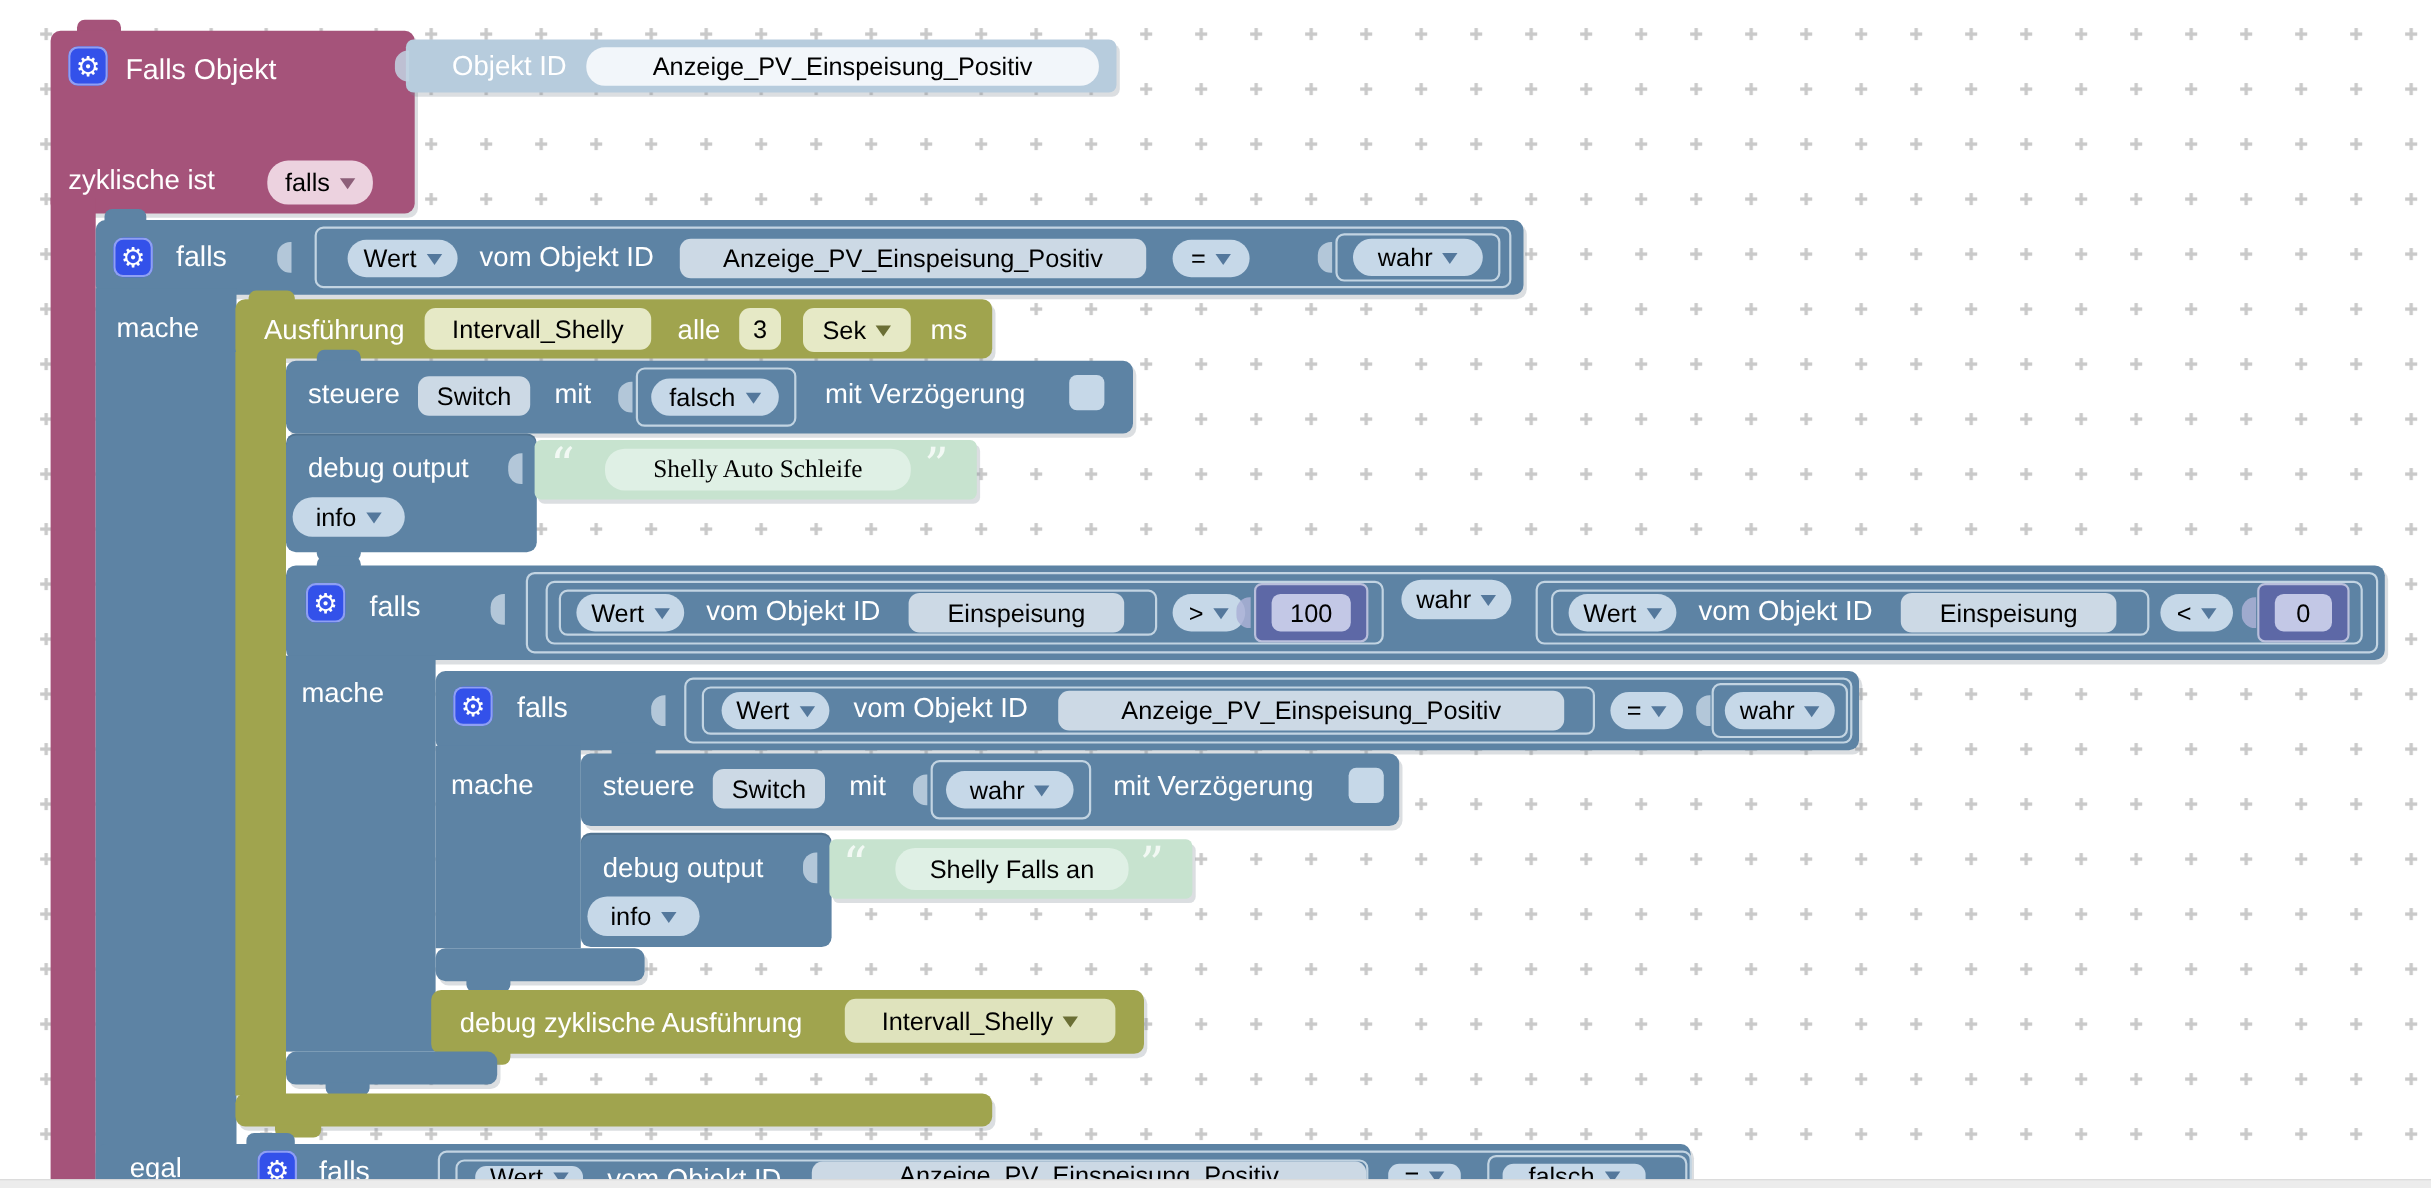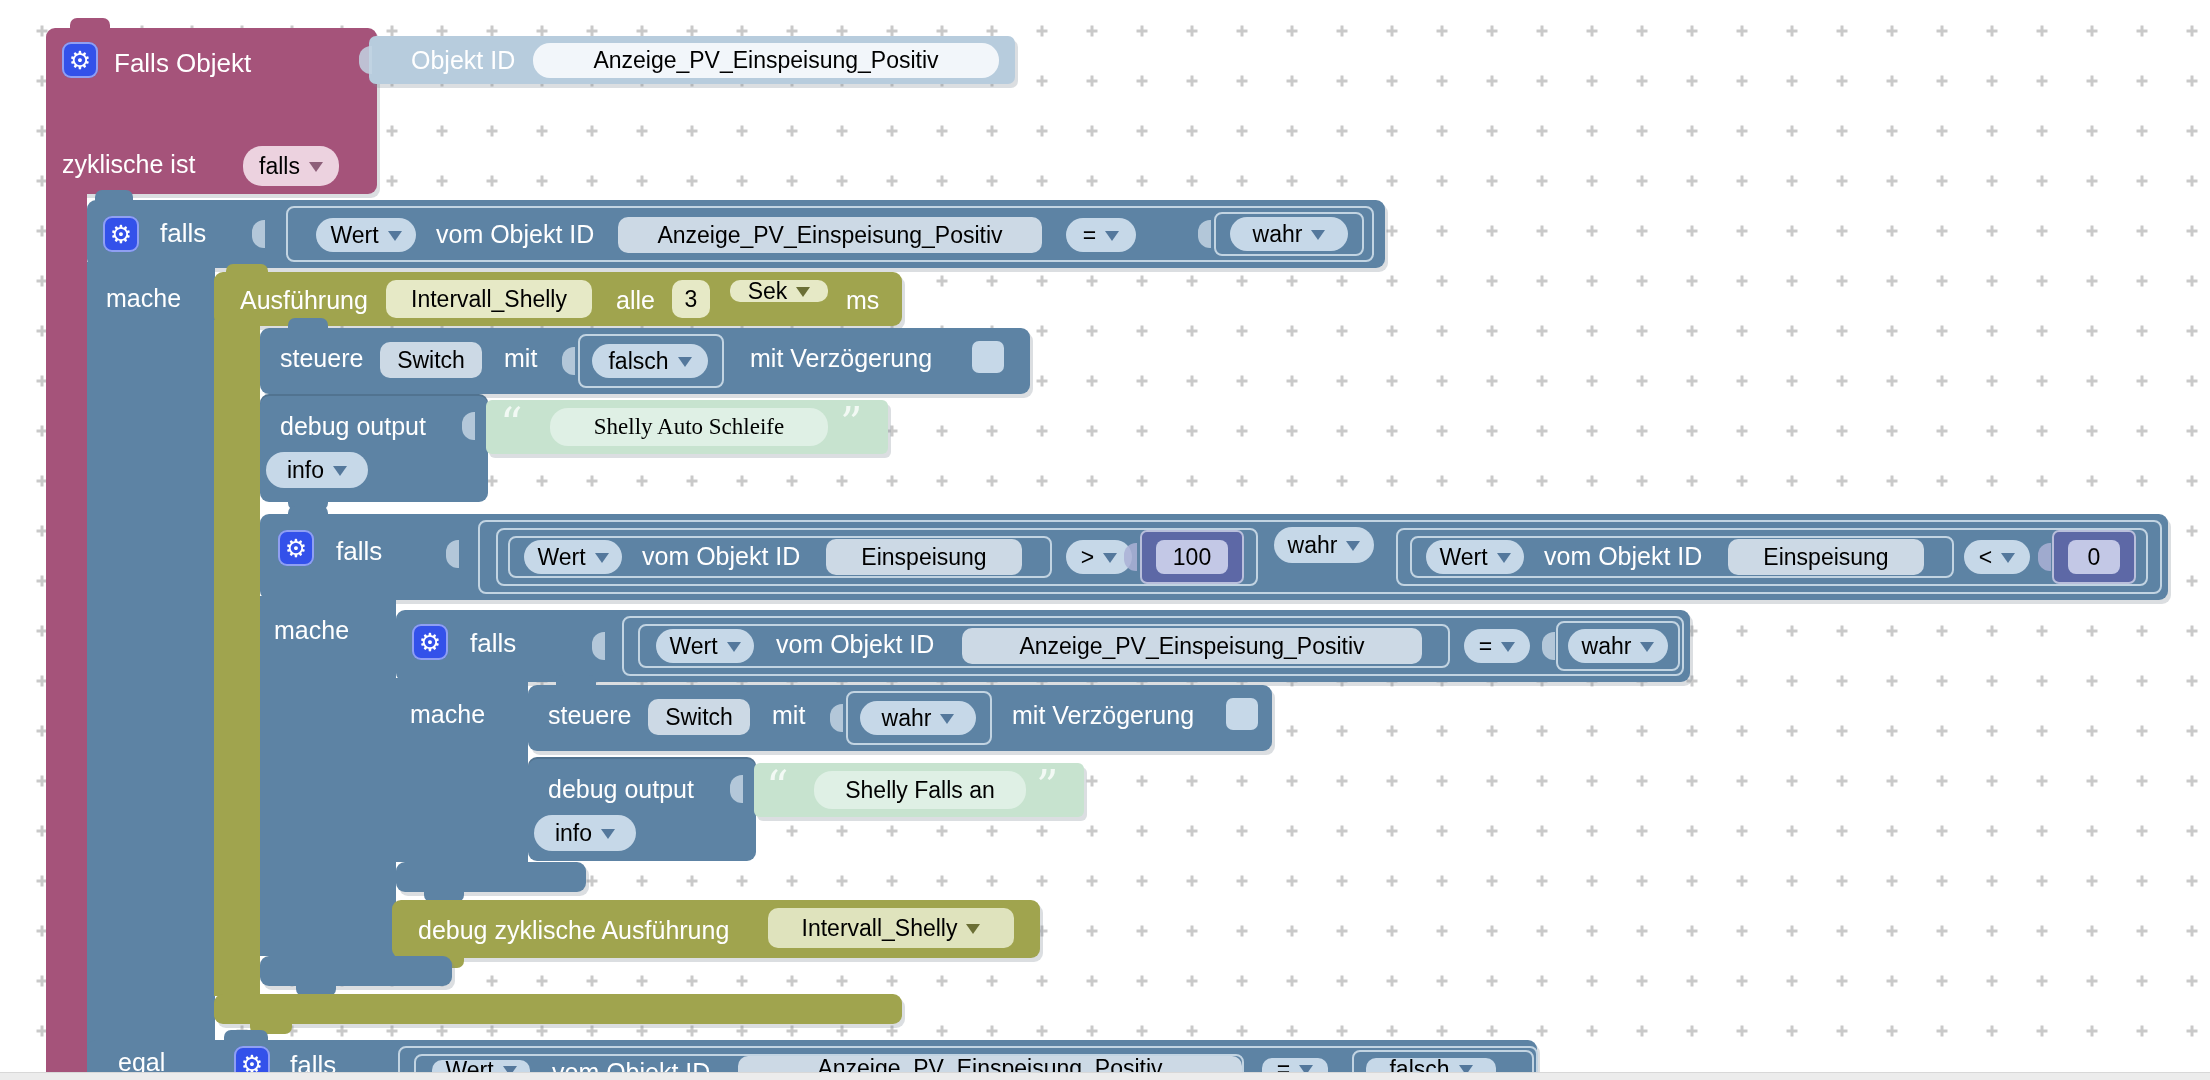--- a/index.html
+++ b/index.html
@@ -117,21 +117,21 @@
   <div class="abs b-olive rr sh" style="left:214px;top:272px;width:688px;height:54px;"></div>
   <div class="abs b-olive" style="left:214px;top:320px;width:46px;height:676px;"></div>
   <div class="t" style="left:240px;top:286px;">Ausführung</div>
   <div class="f f-ol" style="left:386px;top:280px;width:206px;height:38px;">
       <span>Intervall_Shelly</span>
     </div>
   <div class="t" style="left:616px;top:286px;">alle</div>
   <div class="f f-ol" style="left:672px;top:280px;width:38px;height:38px;">
       <span>3</span>
     </div>
-  <div class="p p3" style="left:730px;top:280px;width:98px;height:22px;border-radius:10px;">
+  <div class="p p3" style="left:730px;top:280px;width:98px;height:40px;border-radius:10px;">
     <span>Sek</span>
       <i class="car car-ol"></i>
   </div>
   <div class="t" style="left:846px;top:286px;">ms</div>
 
   <div class="abs tab b-blue" style="left:288px;top:318px;width:40px;"></div>
   <div class="abs b-blue rr sh" style="left:260px;top:328px;width:770px;height:66px;"></div>
   <div class="t" style="left:280px;top:344px;">steuere</div>
   <div class="f" style="left:380px;top:342px;width:102px;height:36px;">
       <span>Switch</span>

